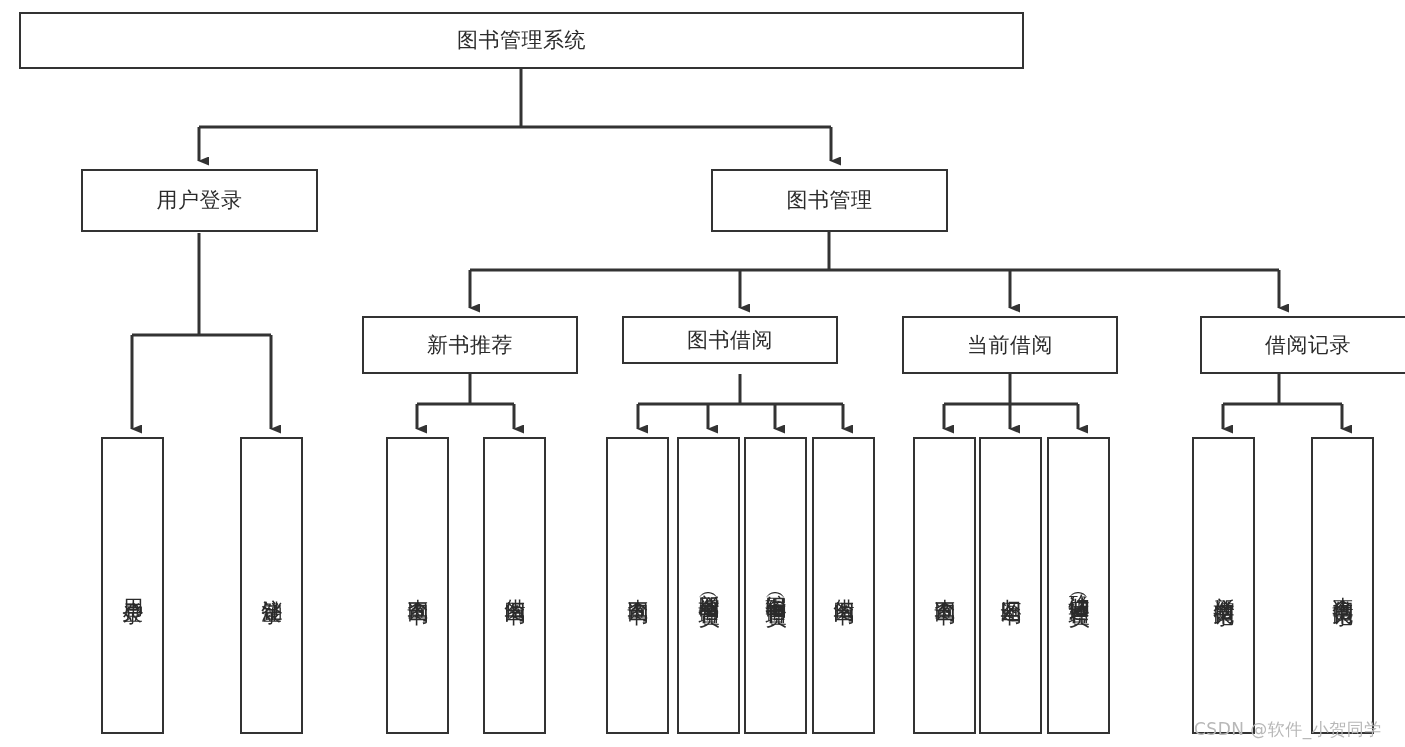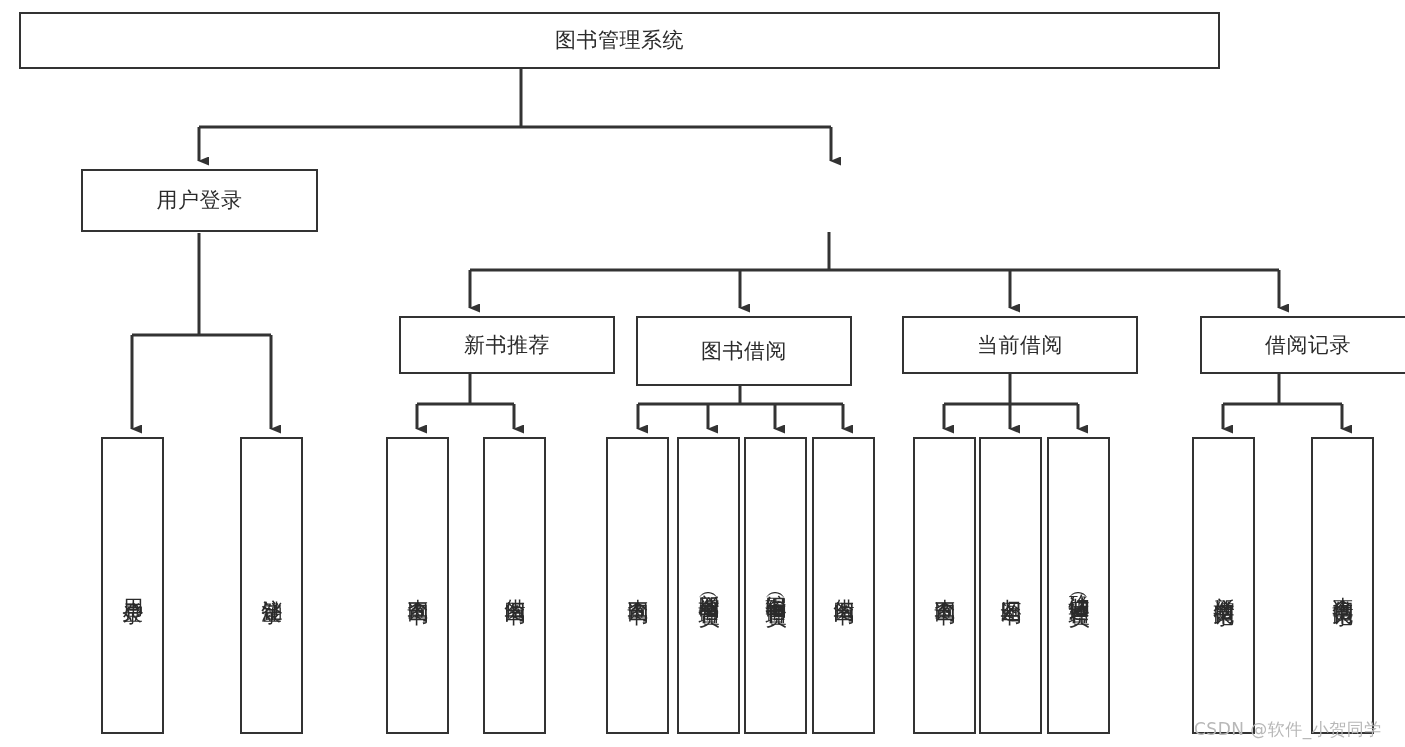--- a/index.html
+++ b/index.html
@@ -111,35 +111,38 @@
       <path d="M 1010 404 L 1010 429" marker-end="url(#arrowhead)"></path>
       <path d="M 1078 404 L 1078 429" marker-end="url(#arrowhead)"></path>
 
       <path d="M 1279 374 L 1279 404"></path>
       <path d="M 1223 404 L 1342 404"></path>
       <path d="M 1223 404 L 1223 429" marker-end="url(#arrowhead)"></path>
       <path d="M 1342 404 L 1342 429" marker-end="url(#arrowhead)"></path>
     </g>
   </svg>
 
-  <div class="node-box" style="left:19px; top:12px; width:1201px; height:57px;">
+  <div class="node-box" style="left:19px; top:12px; width:1005px; height:57px;">
     <span class="node-label-h">图书管理系统</span>
   </div>
 
   <div class="node-box" style="left:81px; top:169px; width:237px; height:63px;">
     <span class="node-label-h">用户登录</span>
   </div>
+  <div class="node-box" style="left:711px; top:169px; width:237px; height:63px;">
+    <span class="node-label-h">图书管理</span>
+  </div>
 
-  <div class="node-box" style="left:362px; top:316px; width:216px; height:58px;margin-left:37px;">
+  <div class="node-box" style="left:362px; top:316px; width:216px; height:58px;">
     <span class="node-label-h">新书推荐</span>
   </div>
-  <div class="node-box" style="left:636px; top:316px; width:216px; height:70px;">
+  <div class="node-box" style="left:622px; top:316px; width:216px; height:48px;">
     <span class="node-label-h">图书借阅</span>
   </div>
-  <div class="node-box" style="left:902px; top:316px; width:236px; height:58px;">
+  <div class="node-box" style="left:902px; top:316px; width:216px; height:58px;">
     <span class="node-label-h">当前借阅</span>
   </div>
   <div class="node-box" style="left:1171px; top:316px; width:216px; height:58px;margin-left:29px;">
     <span class="node-label-h">借阅记录</span>
   </div>
 
   <div class="node-box" style="left:101px; top:437px; width:63px; height:297px;">
     <span class="node-label-v">用户登录</span>
   </div>
   <div class="node-box" style="left:240px; top:437px; width:63px; height:297px;">

